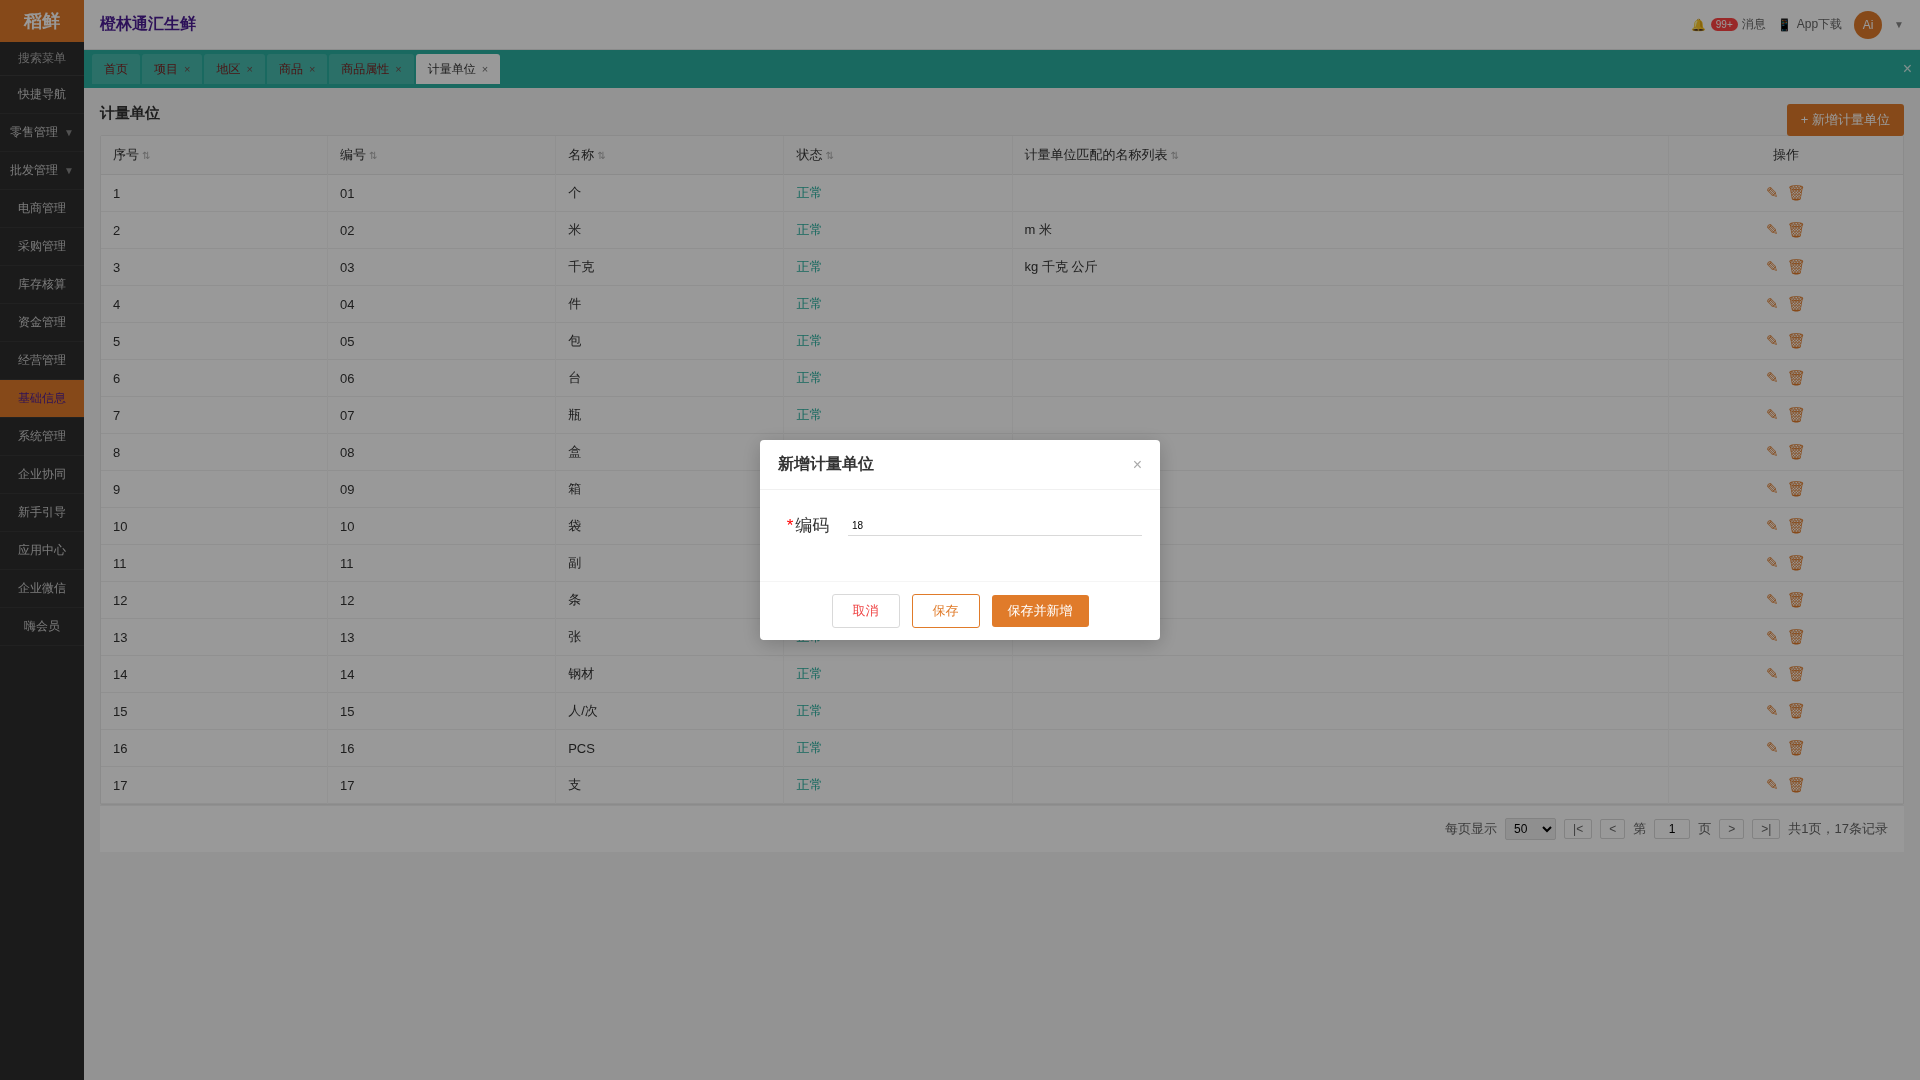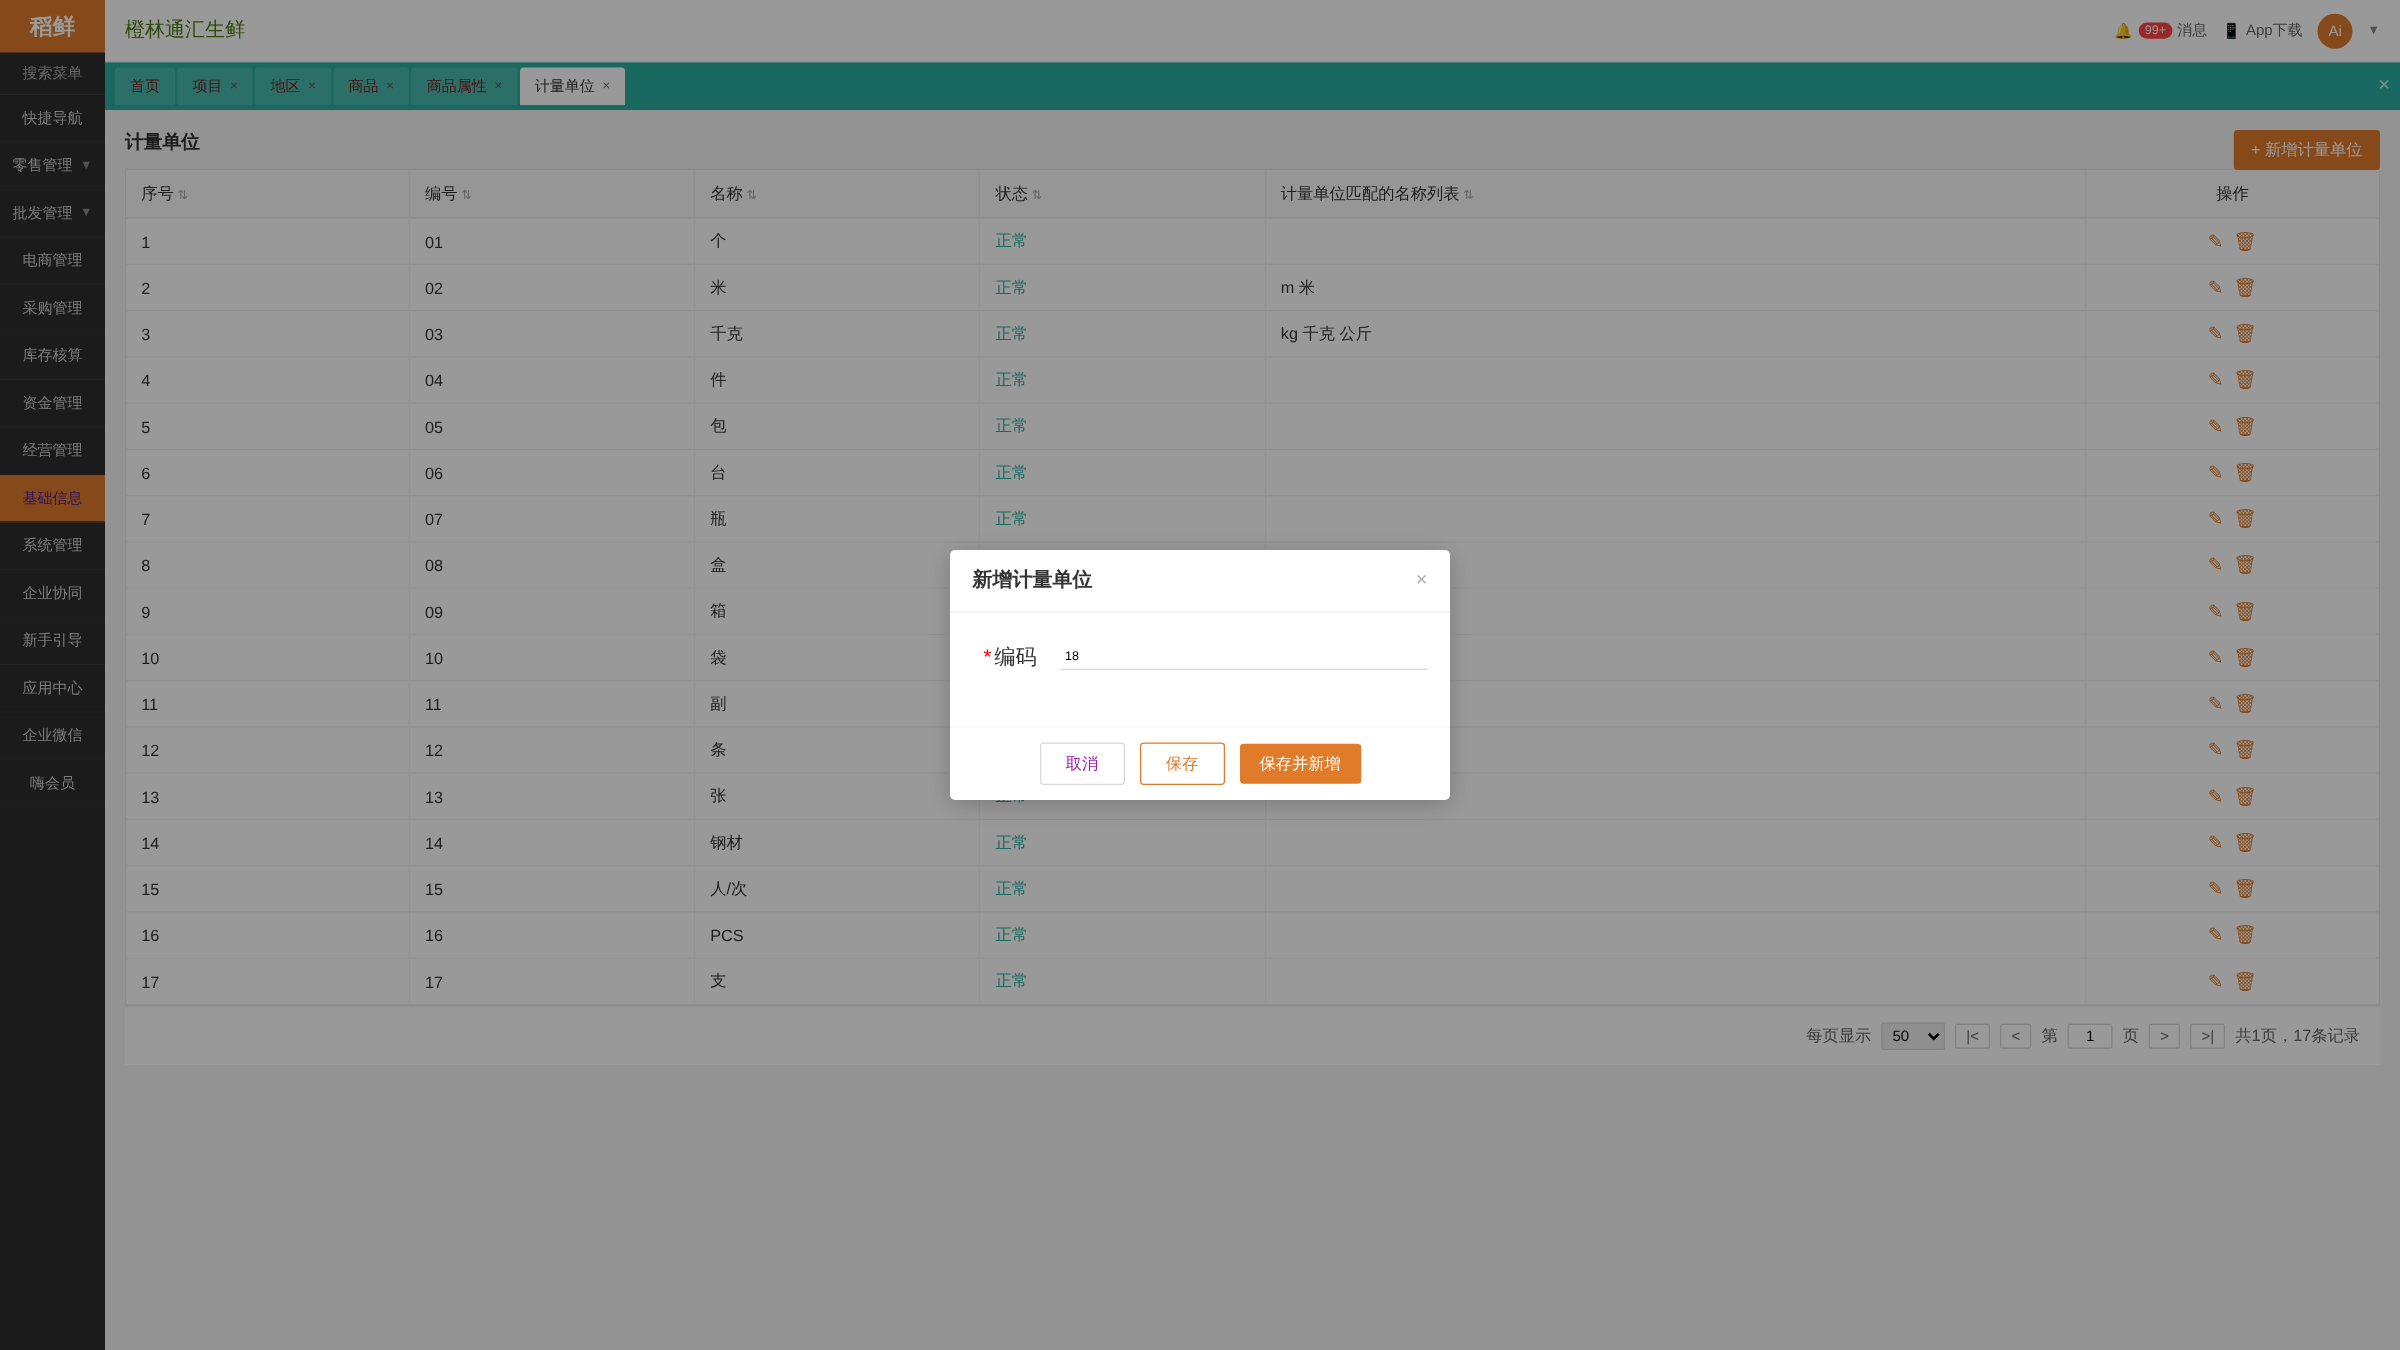--- a/index.html
+++ b/index.html
@@ -71,21 +71,21 @@
     .modal-title { font-size: 16px; font-weight: bold; color: #333; }
     .modal-close { cursor: pointer; color: #aaa; font-size: 16px; }
     .modal-body { padding: 24px 18px; }
     .form-row { display: flex; align-items: center; margin-bottom: 20px; }
     .form-label { font-size: 17px; color: #333; width: 60px; text-align: center; margin-right: 10px; }
     .form-label .required { color: red; margin-right: 2px; }
     .form-input { flex: 1; border: none; border-bottom: 1px solid #d9d9d9; padding: 4px 4px; font-size: 10px; outline: none; }
     .form-input.focused { border-bottom-color: #e07b2a; }
     .form-input::placeholder { color: #bbb; }
     .modal-footer { padding: 12px 18px; display: flex; align-items: center; justify-content: center; gap: 12px; border-top: 1px solid #f5f5f5; }
-    .btn-cancel { border: 1px solid #d9d9d9; background: white; color: #a21caf; padding: 7px 20px; border-radius: 3px; cursor: pointer; font-size: 13px; }
+    .btn-cancel { border: 1px solid #d9d9d9; background: white; color: #ef4444; padding: 7px 20px; border-radius: 3px; cursor: pointer; font-size: 13px; }
     .btn-save { border: 1px solid #e07b2a; background: white; color: #e07b2a; padding: 7px 20px; border-radius: 3px; cursor: pointer; font-size: 13px; }
     .btn-save-new { border: none; background: #e07b2a; color: white; padding: 7px 16px; border-radius: 3px; cursor: pointer; font-size: 13px; }
   </style>
 </head>
 <body>
 
 <div class="sidebar">
   <div class="sidebar-logo">
     <span class="sidebar-logo-text">稻鲜</span>
   </div>
@@ -114,21 +114,21 @@
   <div class="sidebar-nav-item">新手引导</div>
   <div class="sidebar-nav-item">应用中心</div>
   <div class="sidebar-nav-item">企业微信</div>
   <div class="sidebar-nav-item">嗨会员</div>
 </div>
 
 <div class="main">
 
   <div class="top-header">
     <div class="top-header-left">
-      <span style="color:#4d7c0f;font-weight:normal;font-size:16px;">橙林通汇生鲜</span>
+      <span style="color:#4c1d95;font-weight:bold;font-size:16px;">橙林通汇生鲜</span>
     </div>
     <div class="top-header-right">
       <div class="header-btn">
         <span>🔔</span>
         <span class="notification-badge">99+</span>
         <span>消息</span>
       </div>
       <div class="header-btn">
         <span>📱</span>
         <span>App下载</span>

